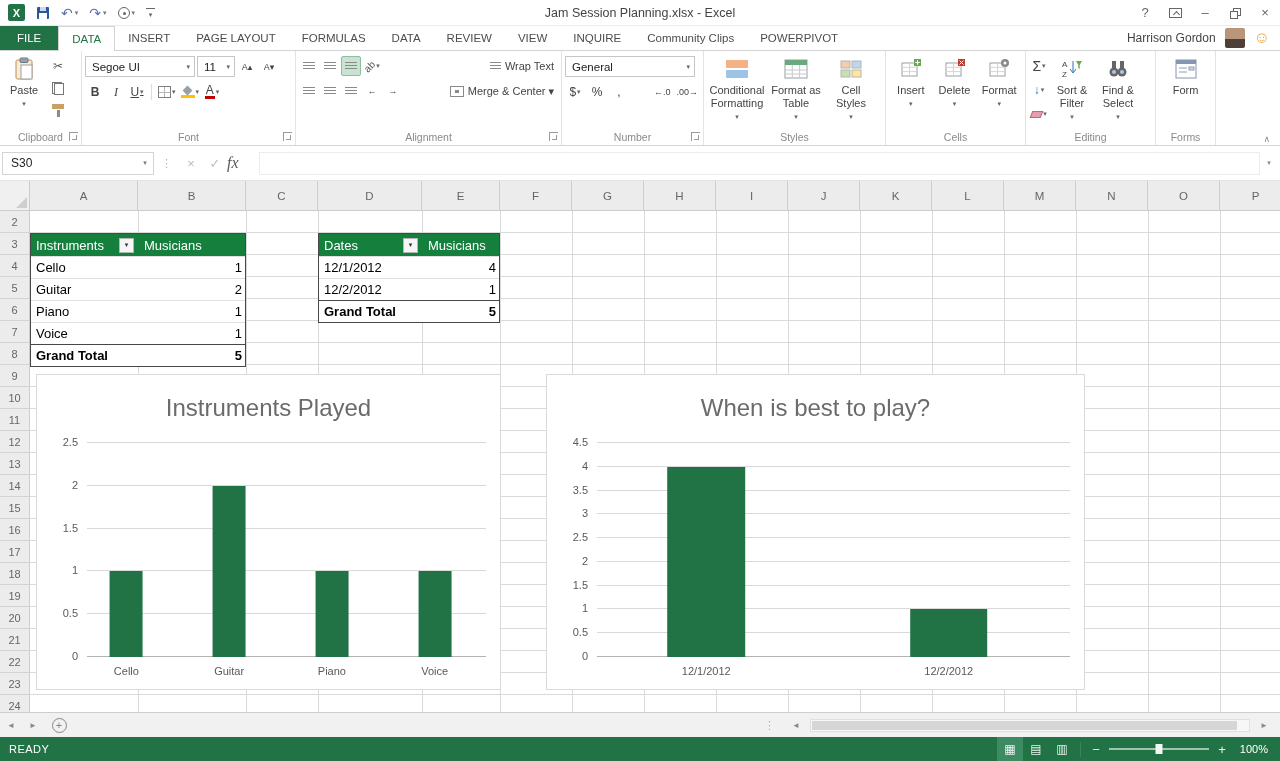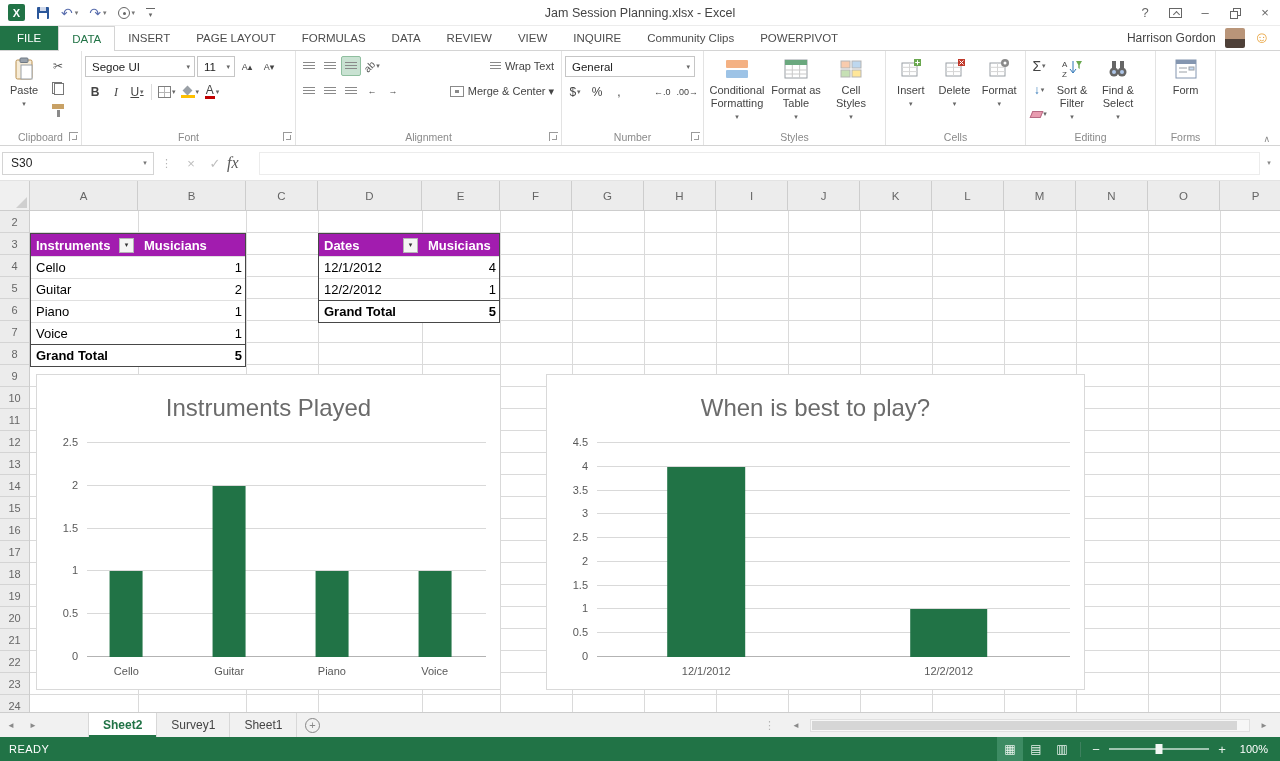--- a/index.html
+++ b/index.html
@@ -106,21 +106,21 @@
   #rowheads { position:absolute; left:0; top:0; width:30px; z-index:3; background:#ececec; border-right:1px solid #cdcdcd; }
   .rowh { height:22px; display:flex; align-items:center; justify-content:center; color:#666; font-size:11px; border-bottom:1px solid #d4d4d4; }
   #cellsbg { position:absolute; left:30px; right:0; top:0; bottom:0;
     background-image:repeating-linear-gradient(to bottom,transparent 0 21px,#dadada 21px 22px); }
   .vline { position:absolute; top:0; bottom:0; width:1px; background:#dadada; z-index:1; }
 
   
   .pivot { position:absolute; z-index:4; background:#fff; border:1px solid #474747; font-size:13px; color:#000; }
   .prow { display:flex; height:22px; }
   .prow + .prow { border-top:1px solid #e0e0e0; }
-  .phead { background:#a21caf; color:#fff; font-weight:bold; }
+  .phead { background:#15803d; color:#fff; font-weight:normal; }
   .pc { height:100%; display:flex; align-items:center; padding:0 5px; flex:none; }
   .pc.num { justify-content:flex-end; }
   .ptotal { border-top:1px solid #474747 !important; font-weight:bold; }
   .filterbtn { margin-left:auto; width:15px; height:15px; background:#f5f5f5; border:1px solid #b5b5b5; color:#333;
     font-size:7px; display:flex; align-items:center; justify-content:center; }
 
   
   .chart { position:absolute; z-index:4; background:#fff; border:1px solid #d9d9d9; }
   .ctitle { text-align:center; margin-top:17px; line-height:32px; font-size:24px; color:#6b6b6b; font-weight:300; }
   .plot { position:relative; margin:19px 14px 0 38px; height:214px; }
@@ -724,25 +724,20 @@
       <div class="xlabels">
         <span>12/1/2012</span>
         <span>12/2/2012</span>
       </div>
     </div>
   </div>
 
 <div id="tabbar" class="bar">
   <span class="tnav">◄</span>
   <span class="tnav">►</span>
-  <div id="stabs">
-      <div class="stab active">Sheet2</div>
-      <div class="stab">Survey1</div>
-      <div class="stab">Sheet1</div>
-    </div>
   <span id="addsheet">
       <span class="circ">+</span>
     </span>
   <div id="hscroll">
     <span class="fsplit">⋮</span>
     <span class="tnav">◄</span>
     <span class="htrack">
         <span class="hthumb"></span>
       </span>
     <span class="tnav">►</span>

